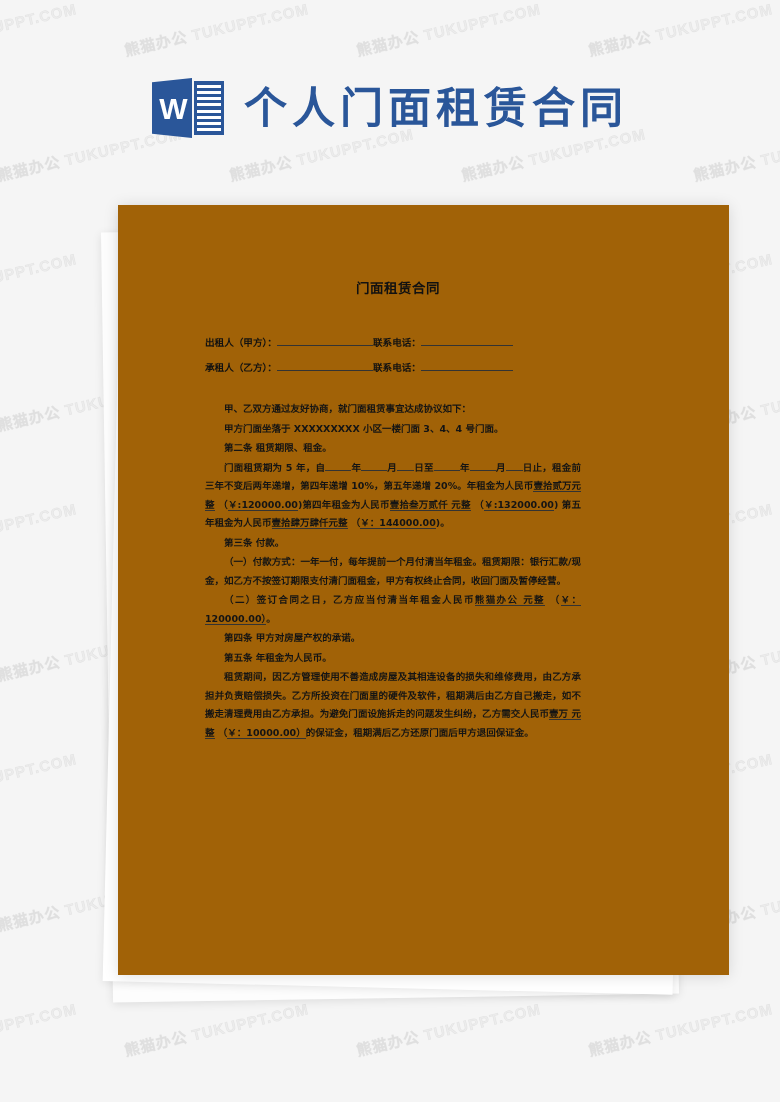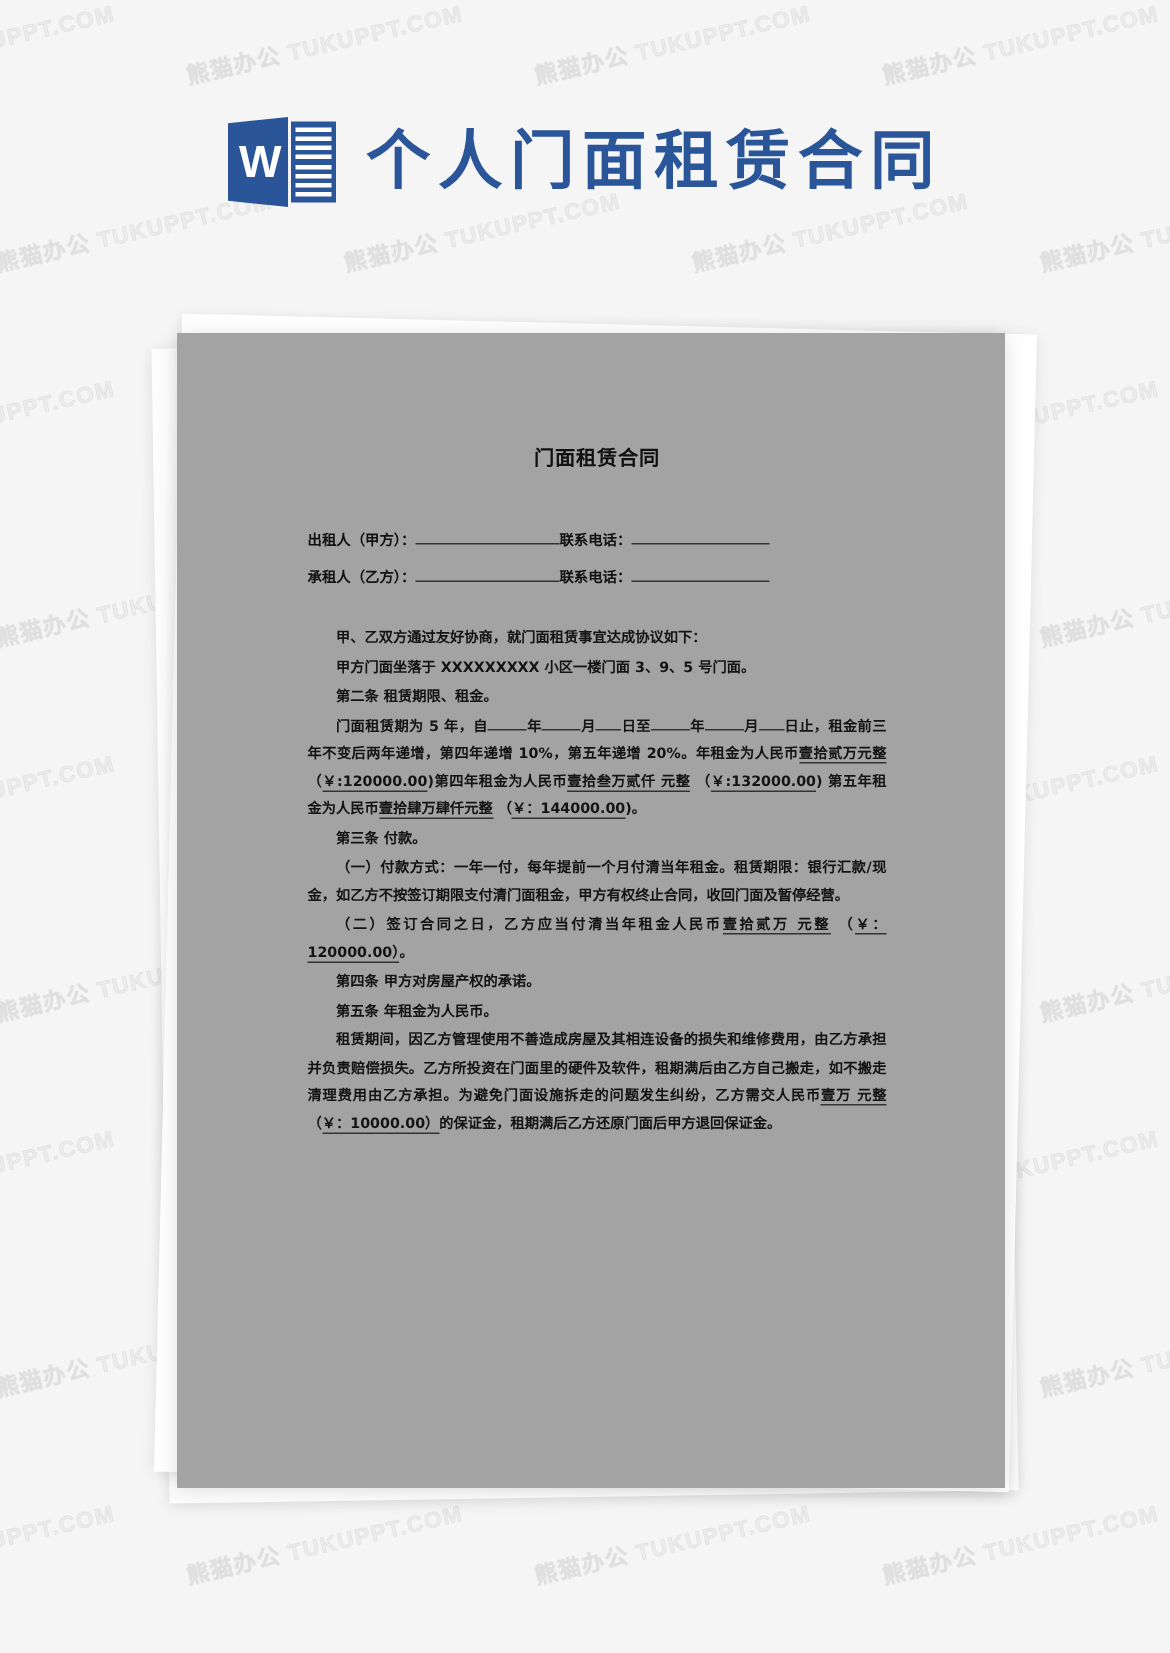--- a/index.html
+++ b/index.html
@@ -131,24 +131,24 @@
     top: 216px;
     width: 570px;
     height: 772px;
     background: #ffffff;
     transform: rotate(1.4deg);
     box-shadow: 0 2px 10px rgba(0,0,0,0.09);
   }
   .sheet-main {
     position: absolute;
     left: 118px;
-    top: 222px;
-    width: 552px;
+    top: 205px;
+    width: 611px;
     height: 770px;
-    background: #a3a3a3;
+    background: #a16207;
     box-shadow: 0 1px 14px rgba(0,0,0,0.13);
   }
 
   
   .doc-body {
     position: absolute;
     left: 0;
     top: 0;
     width: 570px;
     height: 770px;
@@ -188,21 +188,21 @@
   .f-name { width: 96px; }
   .f-phone { width: 92px; }
 
   .para-block {
     margin-top: 26px;
   }
   .para {
     font-size: 9.5px;
     line-height: 1.95;
     font-family: "DejaVu Sans", "Liberation Sans", sans-serif;
-    margin: 0 0 1px 0;
+    margin: 0 10px 1px 0;
     text-align: justify;
     color: #141414;
     font-weight: 600;
   }
   .ind1 { text-indent: 19px; }
   .ind2 { text-indent: 19px; }
   .u { border-bottom: 1px solid #333; }
   .blank-s { display:inline-block; width: 26px; border-bottom: 1px solid #333; }
   .blank-xs { display:inline-block; width: 17px; border-bottom: 1px solid #333; }
 </style>
@@ -281,30 +281,30 @@
           <span>出租人（甲方）：</span><span class="ul-fill f-name"></span><span>联系电话：</span><span class="ul-fill f-phone"></span>
         </div>
 
         <div class="party-line">
           <span>承租人（乙方）：</span><span class="ul-fill f-name"></span><span>联系电话：</span><span class="ul-fill f-phone"></span>
         </div>
 
         <div class="para-block">
           <p class="para ind1">甲、乙双方通过友好协商，就门面租赁事宜达成协议如下：</p>
 
-          <p class="para ind1">甲方门面坐落于 XXXXXXXXX 小区一楼门面 3、9、5 号门面。</p>
+          <p class="para ind1">甲方门面坐落于 XXXXXXXXX 小区一楼门面 3、4、4 号门面。</p>
 
           <p class="para ind1">第二条  租赁期限、租金。</p>
 
           <p class="para ind1"><span>门面租赁期为 5 年，自</span><span class="blank-s"></span><span>年</span><span class="blank-s"></span><span>月</span><span class="blank-xs"></span><span>日至</span><span class="blank-s"></span><span>年</span><span class="blank-s"></span><span>月</span><span class="blank-xs"></span><span>日止，租金前三年不变后两年递增，第四年递增 10%，第五年递增 20%。年租金为人民币</span><span class="u">壹拾贰万元整</span> （<span class="u">￥:120000.00</span><span>)第四年租金为人民币</span><span class="u">壹拾叁万贰仟 元整</span> （<span class="u">￥:132000.00</span><span>) 第五年租金为人民币</span><span class="u">壹拾肆万肆仟元整</span> （<span class="u">￥：144000.00</span><span>)。</span></p>
 
           <p class="para ind1">第三条  付款。</p>
           <p class="para ind2">（一）付款方式：一年一付，每年提前一个月付清当年租金。租赁期限：银行汇款/现金，如乙方不按签订期限支付清门面租金，甲方有权终止合同，收回门面及暂停经营。</p>
 
-          <p class="para ind2"><span>（二）签订合同之日，乙方应当付清当年租金人民币</span><span class="u">壹拾贰万 元整</span> （<span class="u">￥：120000.00）</span><span>。</span></p>
+          <p class="para ind2"><span>（二）签订合同之日，乙方应当付清当年租金人民币</span><span class="u">熊猫办公 元整</span> （<span class="u">￥：120000.00）</span><span>。</span></p>
 
           <p class="para ind1">第四条  甲方对房屋产权的承诺。</p>
 
           <p class="para ind1">第五条  年租金为人民币。</p>
 
           <p class="para ind1"><span>租赁期间，因乙方管理使用不善造成房屋及其相连设备的损失和维修费用，由乙方承担并负责赔偿损失。乙方所投资在门面里的硬件及软件，租期满后由乙方自己搬走，如不搬走清理费用由乙方承担。为避免门面设施拆走的问题发生纠纷，乙方需交人民币</span><span class="u">壹万 元整</span> （<span class="u">￥：10000.00）</span><span>的保证金，租期满后乙方还原门面后甲方退回保证金。</span></p>
         </div>
 
       </div>
     </div>

